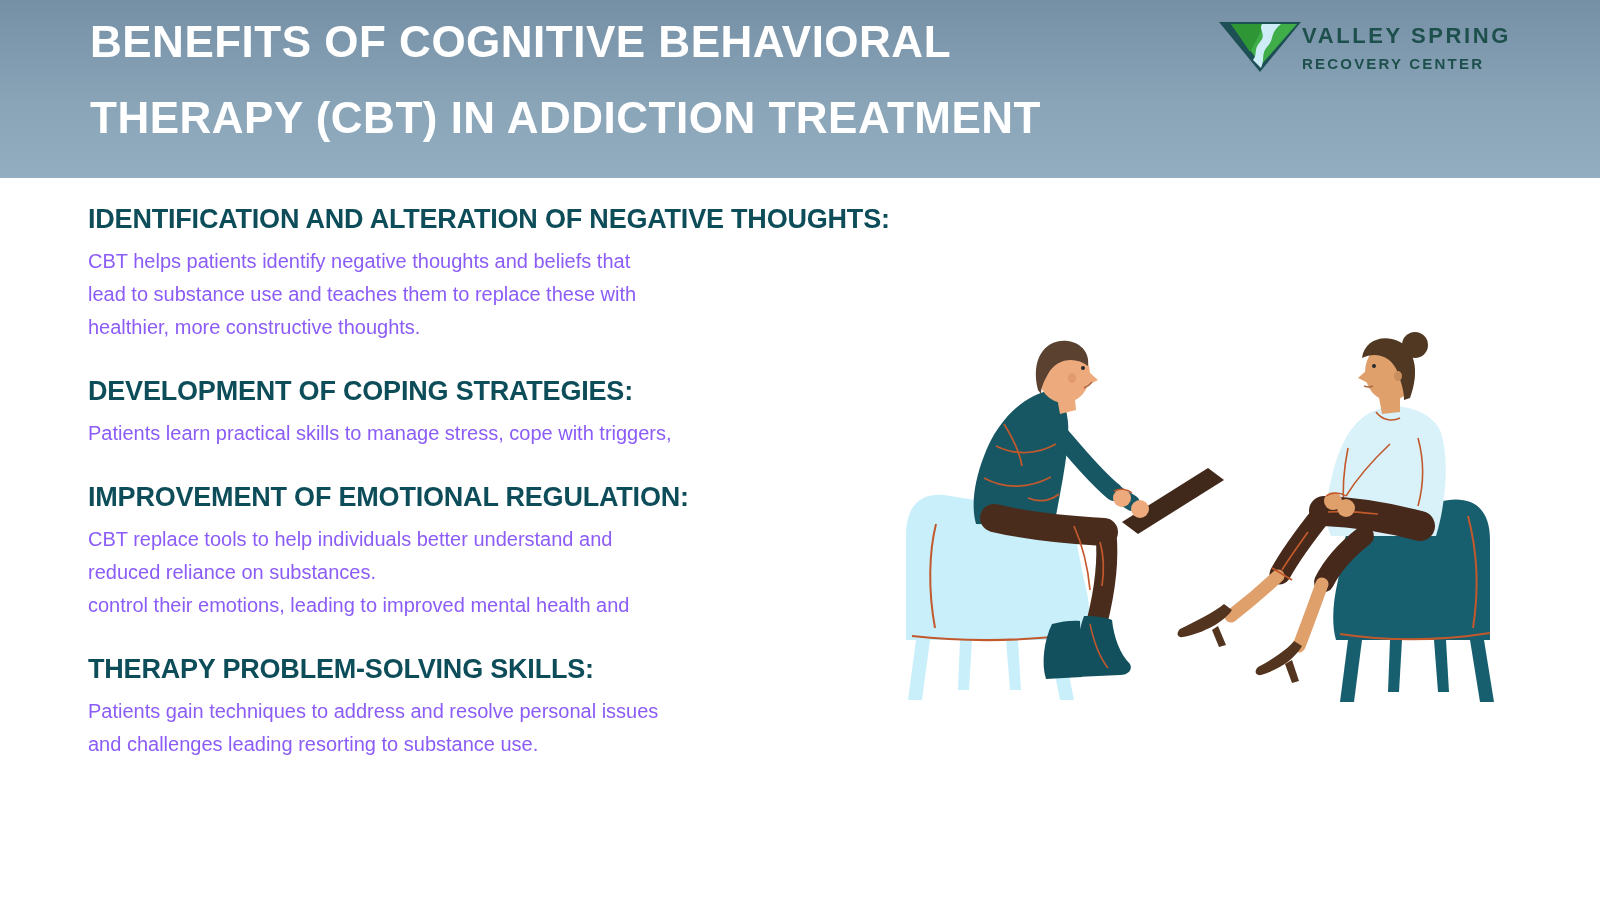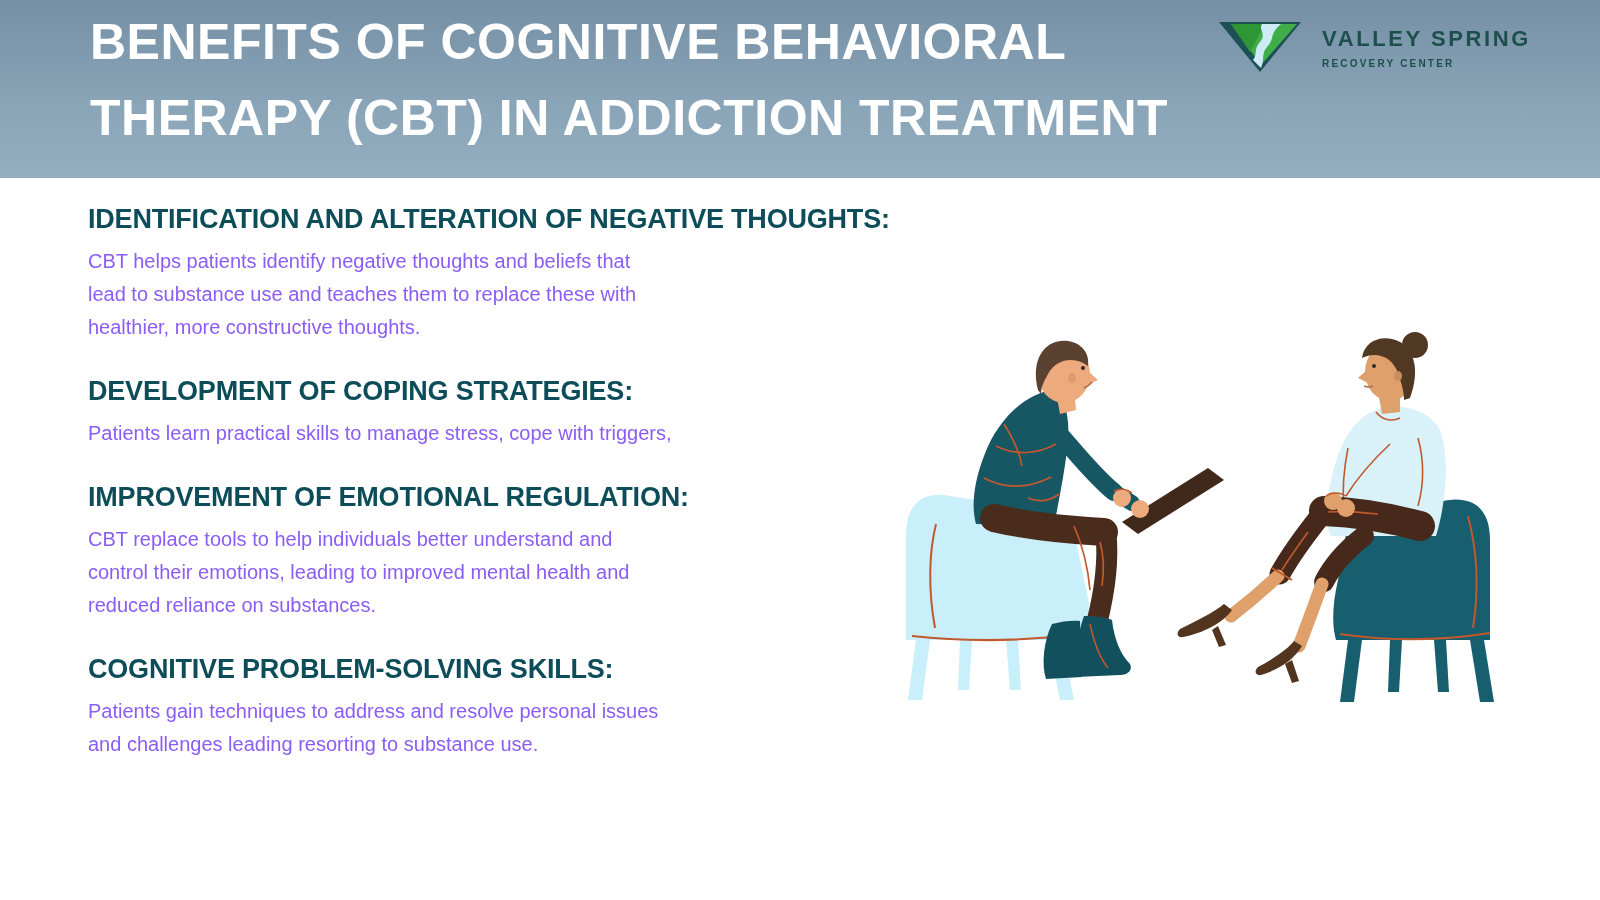--- a/index.html
+++ b/index.html
@@ -18,37 +18,37 @@
     position: absolute;
     left: 0; top: 0;
     width: 1600px; height: 178px;
     background: linear-gradient(180deg, #7590a5 0%, #8aa4b8 60%, #93adc1 100%);
   }
   .title {
     position: absolute;
     left: 90px; top: 4px;
     margin: 0;
     color: #ffffff;
-    font-size: 50px;
+    font-size: 44px;
     font-weight: 700;
     line-height: 76px;
     letter-spacing: 0.5px;
   }
   .t-line { display: block; white-space: nowrap; }
 
   .logo {
     position: absolute;
     left: 1218px; top: 18px;
     display: flex;
     align-items: center;
   }
   .logo-icon { width: 84px; height: 58px; }
-  .logo-text { margin-left: 20px; color: #1d4f4c; }
+  .logo-text { color: #1d4f4c; }
   .logo-name { font-size: 22px; font-weight: 700; letter-spacing: 2.6px; white-space: nowrap; }
-  .logo-sub  { font-size: 10px; font-weight: 700; letter-spacing: 2.2px; margin-top: 6px; white-space: nowrap; }
+  .logo-sub  { font-size: 15px; font-weight: 700; letter-spacing: 2.2px; margin-top: 6px; white-space: nowrap; }
 
   
   .sections {
     position: absolute;
     left: 88px; top: 188px;
     width: 790px;
   }
   .section { margin: 0 0 32px 0; }
   .section-heading {
     margin: 16px 0 10px 0;
@@ -108,26 +108,26 @@
     </section>
 
     <section class="section">
       <h2 class="section-heading">DEVELOPMENT OF COPING STRATEGIES:</h2>
       <div class="body-line">Patients learn practical skills to manage stress, cope with triggers,</div>
     </section>
 
     <section class="section">
       <h2 class="section-heading">IMPROVEMENT OF EMOTIONAL REGULATION:</h2>
       <div class="body-line">CBT replace tools to help individuals better understand and</div>
+      <div class="body-line">reduced reliance on substances.</div>
       <div class="body-line">control their emotions, leading to improved mental health and</div>
-      <div class="body-line">reduced reliance on substances.</div>
-    </section>
-
-    <section class="section">
-      <h2 class="section-heading">COGNITIVE PROBLEM-SOLVING SKILLS:</h2>
+    </section>
+
+    <section class="section">
+      <h2 class="section-heading">THERAPY PROBLEM-SOLVING SKILLS:</h2>
       <div class="body-line">Patients gain techniques to address and resolve personal issues</div>
       <div class="body-line">and challenges leading resorting to substance use.</div>
     </section>
 
   </main>
 
   <svg class="illustration" viewBox="0 0 640 384" aria-hidden="true">
 
     <g>
       <path d="M28,312 L28,208 C28,174 46,163 72,168 L148,180 C176,185 192,193 197,207 L206,252 C213,277 213,297 208,312 Z" fill="#c9f0fa"></path>

